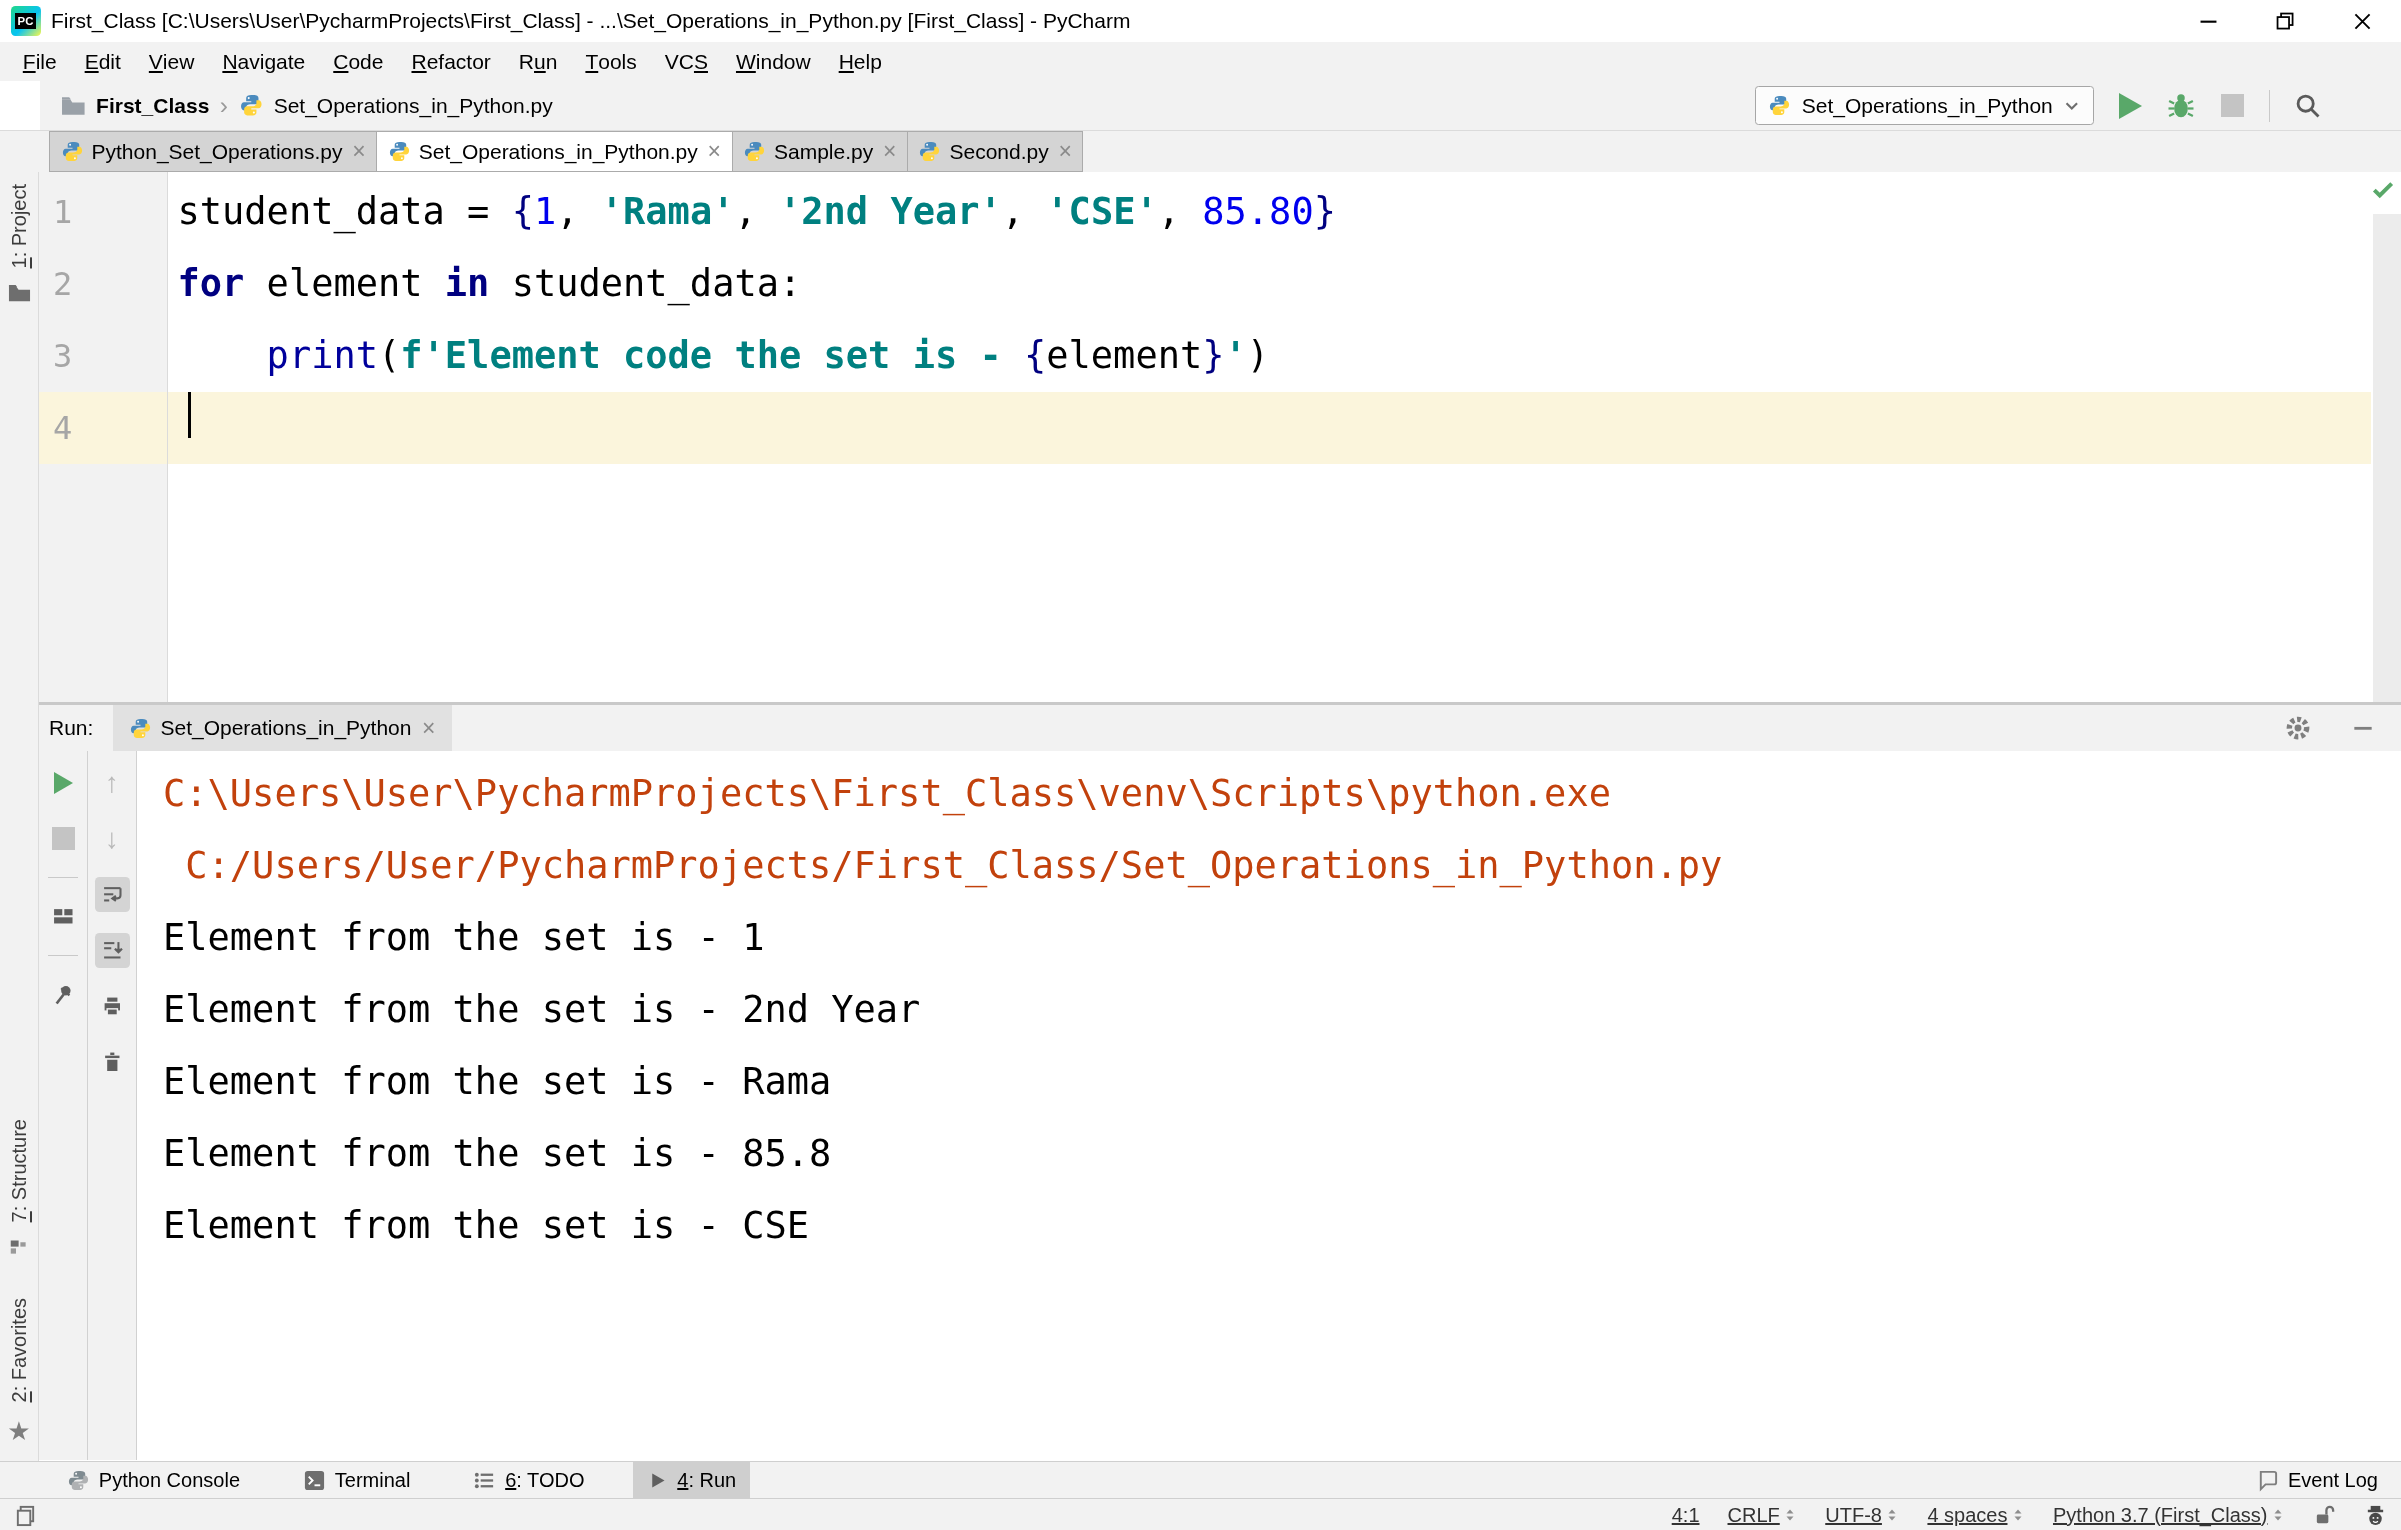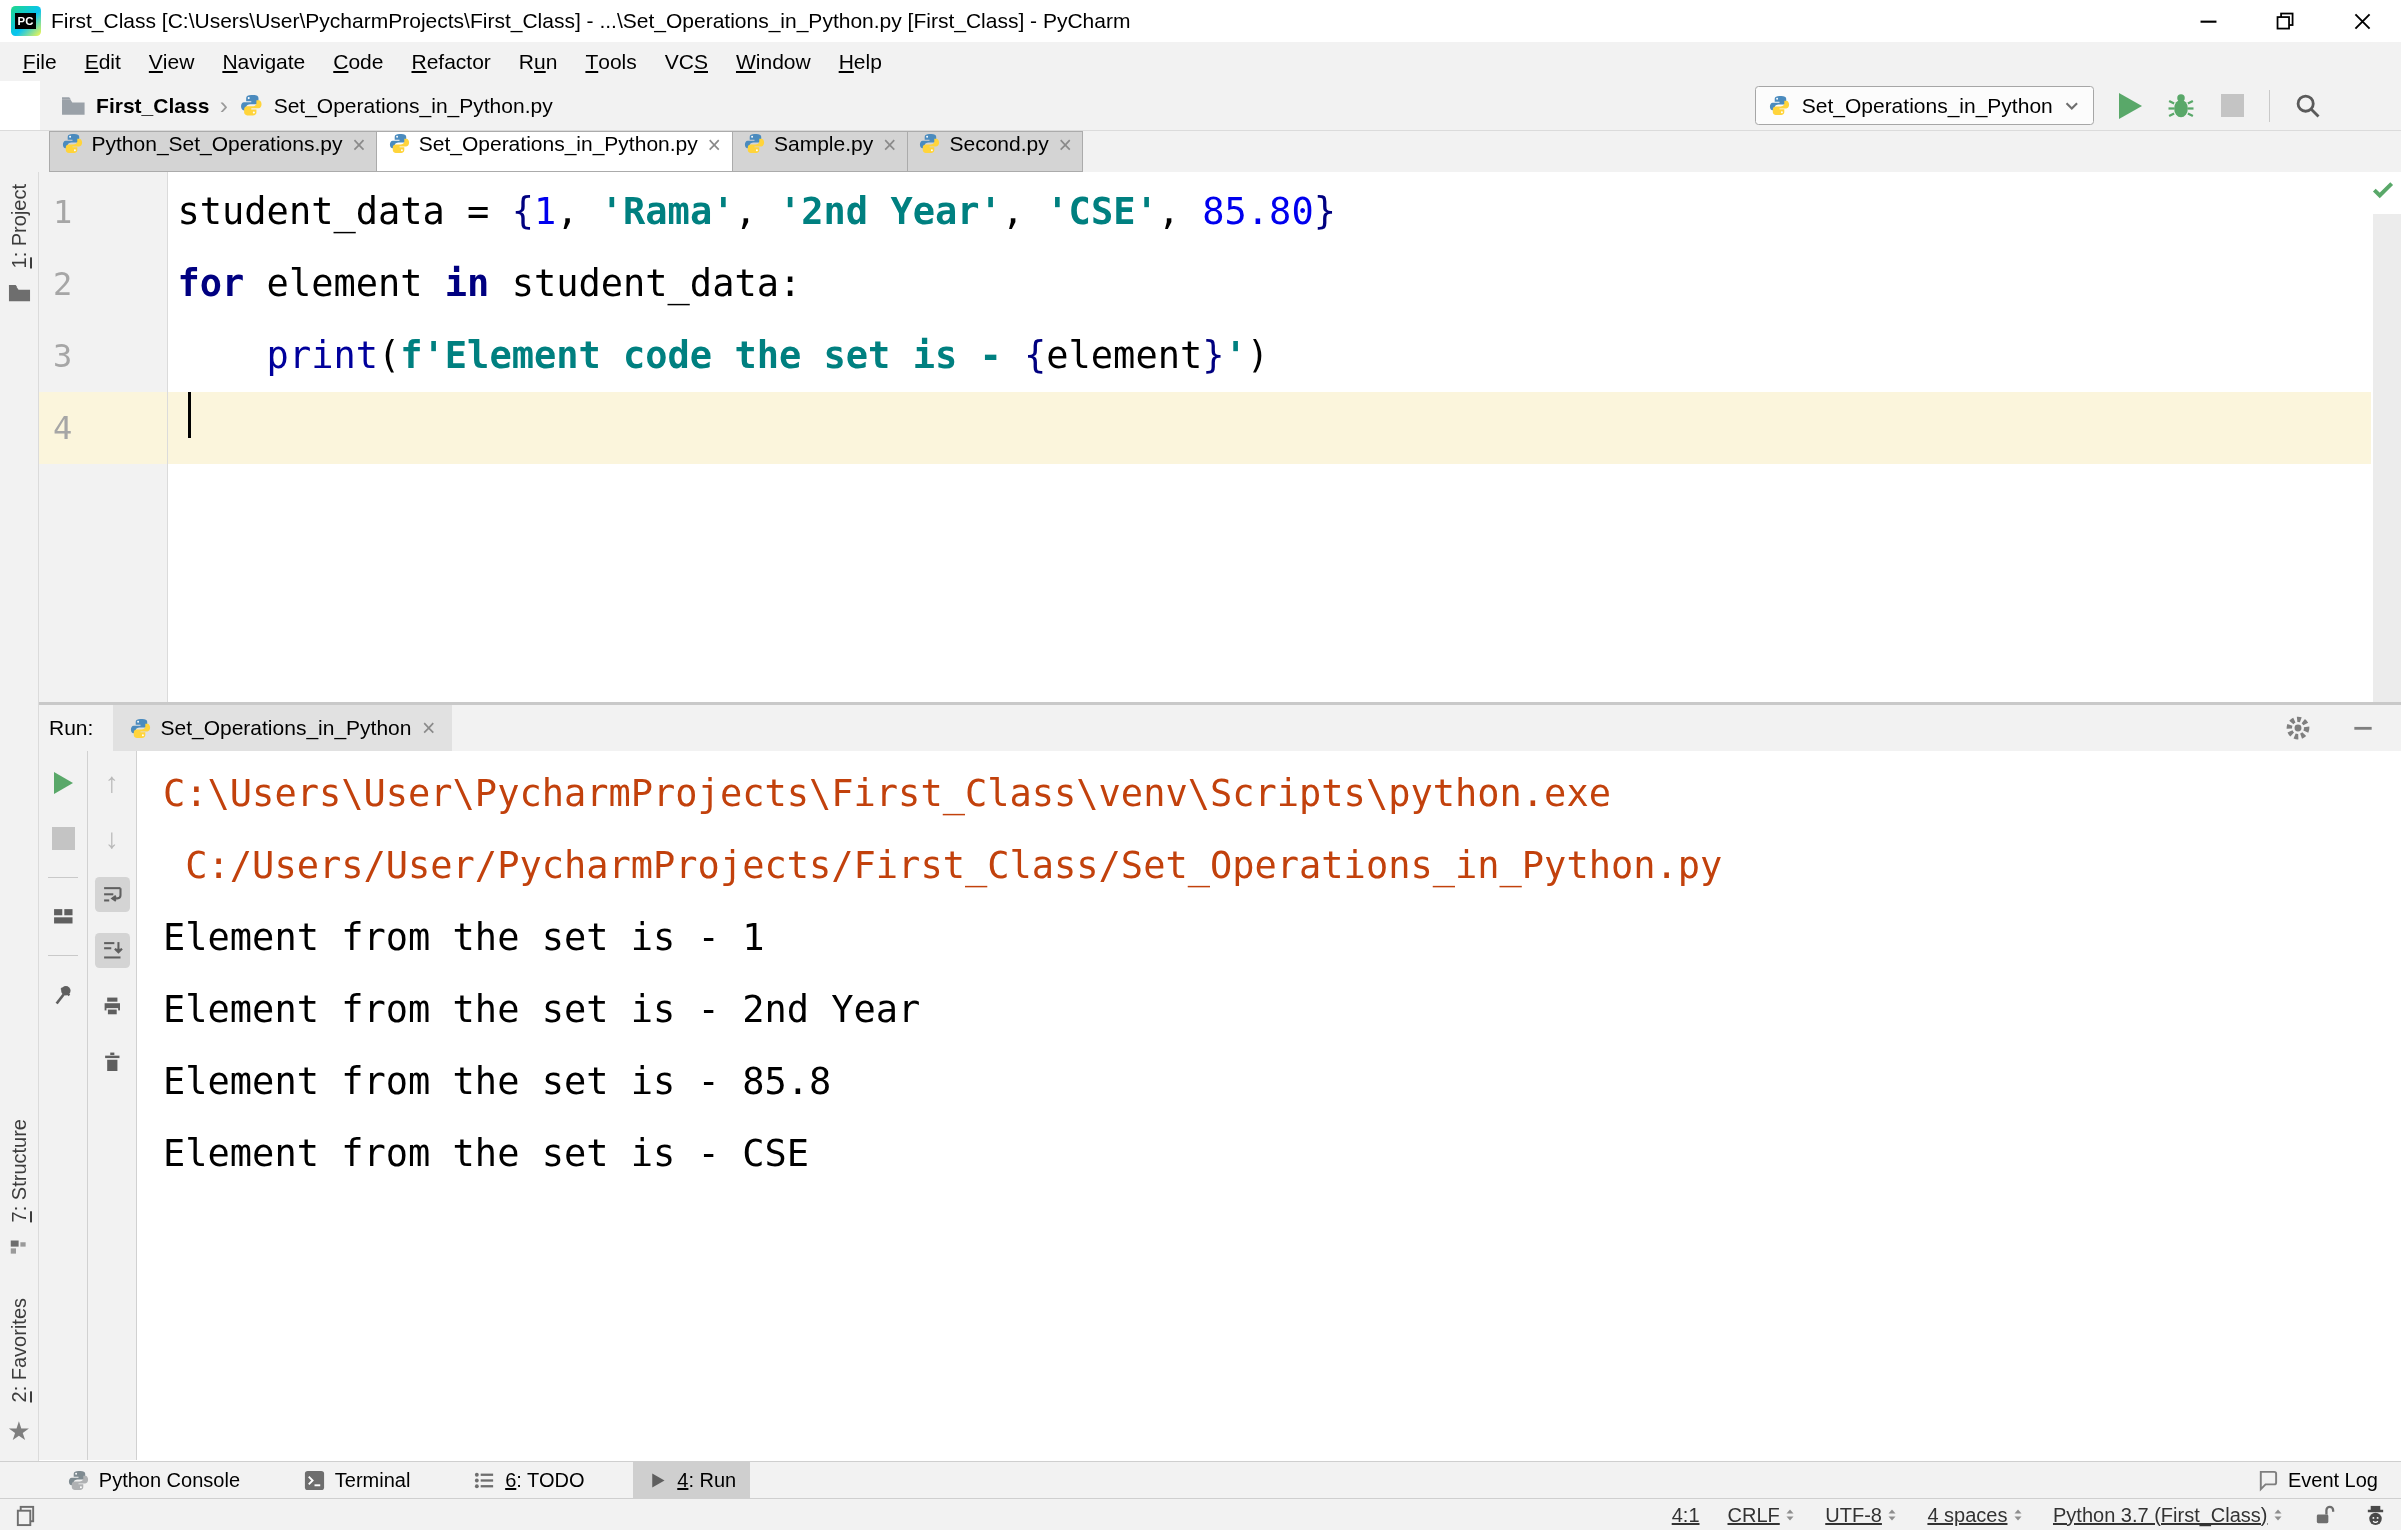--- a/index.html
+++ b/index.html
@@ -33,21 +33,21 @@
   .crumb-sep { color:#9a9a9a; font-size:24.6px; }
   .run-cluster { margin-left:auto; display:flex; align-items:center; gap:24.6px; margin-right:79px; }
   .run-config { height:39px; min-width:290px; border:0.9px solid #A6A6A6; border-radius:3.5px; background:#FCFCFC;
     display:flex; align-items:center; gap:10.5px; padding:0 12.3px; }
   .combo-arrow { margin-left:auto; }
   .vline { width:0.9px; height:32px; background:#C9C9C9; }
 
   
   .tabbar { position:absolute; top:130px; left:0; right:0; height:42px; background:#F2F2F2;
     border-top:0.9px solid #DBDBDB; display:flex; align-items:stretch; padding-left:49px; font-size:21px; }
-  .tab { display:flex; gap:8px; padding:0 10.5px; background:#D4D4D4;
+  .tab { display:flex; align-items:center; gap:8px; padding:0 10.5px; background:#D4D4D4;
     border:0.9px solid #ABABAB; border-left:none; }
   .tab:first-child { border-left:0.9px solid #ABABAB; }
   .tab.active { background:#fff; }
   .tab-close { color:#8A8A8A; font-size:23px; margin-left:1.8px; }
 
   
   .leftstrip { position:absolute; top:172px; left:0; bottom:70px; width:39px; background:#F2F2F2;
     border-right:0.9px solid #DBDBDB; z-index:6; display:flex; flex-direction:column; align-items:center;
     padding:12.3px 0 14px 0; }
   .stripe-group { display:flex; flex-direction:column; align-items:center; gap:14px; }
@@ -434,20 +434,21 @@
               <rect x="5" y="5.5" width="14" height="2.4"></rect>
               <path d="M7 9.5h10v11H7z"></path>
             </svg>
         </div>
       </div>
       <div class="console">
         <div class="con-line" data-color="system">C:\Users\User\PycharmProjects\First_Class\venv\Scripts\python.exe</div>
         <div class="con-line" data-color="system"> C:/Users/User/PycharmProjects/First_Class/Set_Operations_in_Python.py</div>
         <div class="con-line" data-color="output">Element from the set is - 1</div>
         <div class="con-line" data-color="output">Element from the set is - 2nd Year</div>
+        <div class="con-line" data-color="output">Element from the set is - Rama</div>
         <div class="con-line" data-color="output">Element from the set is - 85.8</div>
         <div class="con-line" data-color="output">Element from the set is - CSE</div>
         <div class="con-line" data-color="output"></div>
       </div>
     </div>
   </div>
 
   <div class="bottombar">
     <div class="tool-btn">
       <svg width="23" height="23" viewBox="0 0 24 24">

